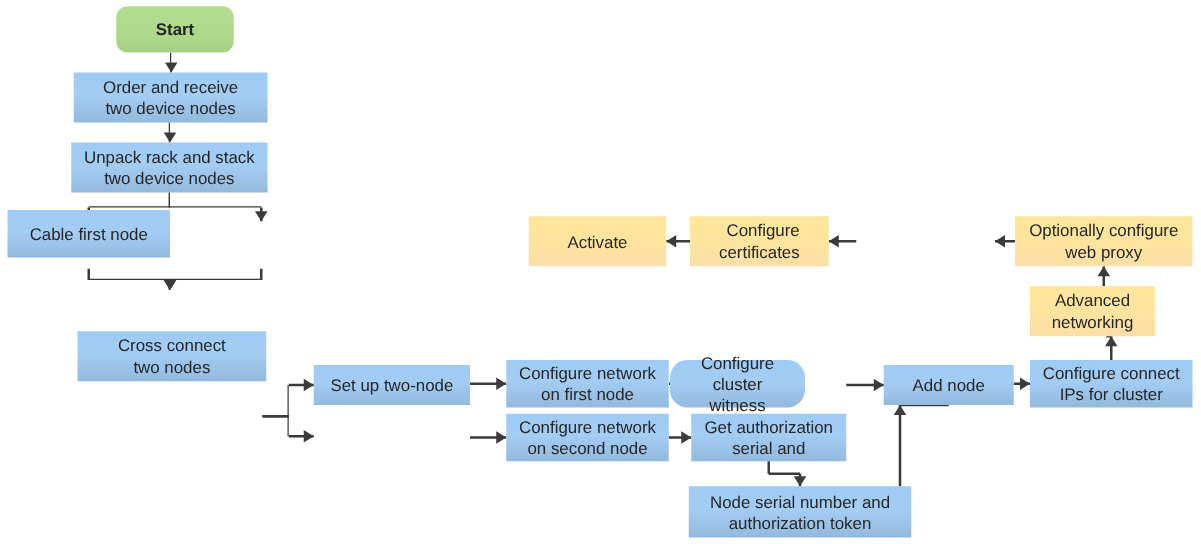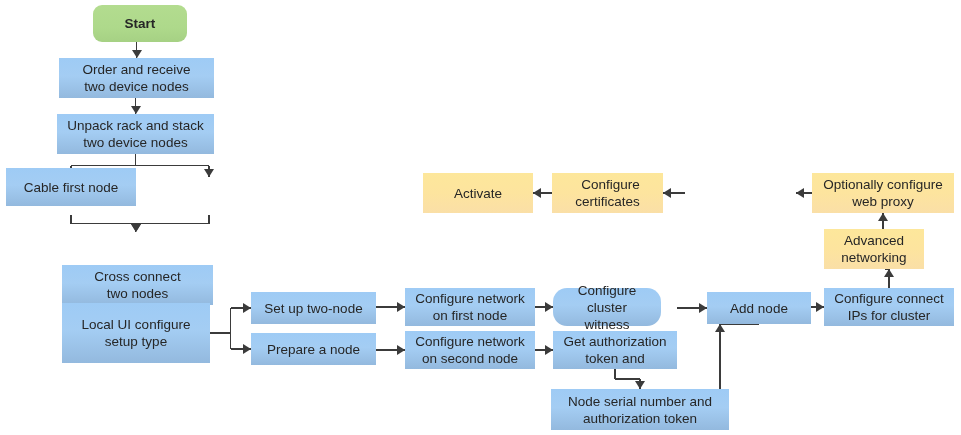--- a/index.html
+++ b/index.html
@@ -141,32 +141,29 @@
     <div class="edge h" style="left: 533px; top: 192.2px; width: 19px;"></div>
     <div class="arrow left" style="left: 533px; top: 188px;"></div>
     <div class="node green" style="left: 93px; top: 5px; width: 94px; height: 37px;"><span>Start</span></div>
     <div class="node blue" style="left: 59px; top: 58px; width: 155px; height: 40px;"><span>Order and receive
 two device nodes</span></div>
     <div class="node blue" style="left: 57px; top: 114px; width: 157px; height: 40px;"><span>Unpack rack and stack
 two device nodes</span></div>
     <div class="node blue" style="left: 6px; top: 168px; width: 130px; height: 38px;"><span>Cable first node</span></div>
     <div class="node blue" style="left: 62px; top: 248px; width: 151px; height: 40px; margin-top: 17px;"><span>Cross connect
 two nodes</span></div>
-    <div class="node blue" style="left: 62px; top: 303px; width: 148px; height: 60px;"><span>Local UI configure
-setup type</span></div>
     <div class="node blue" style="left: 251px; top: 292px; width: 125px; height: 32px;"><span>Set up two-node</span></div>
-    <div class="node blue" style="left: 251px; top: 333px; width: 125px; height: 32px;"><span>Prepare a node</span></div>
     <div class="node blue" style="left: 405px; top: 288px; width: 130px; height: 38px;"><span>Configure network
 on first node</span></div>
     <div class="node blue" style="left: 405px; top: 331px; width: 130px; height: 38px;"><span>Configure network
 on second node</span></div>
-    <div class="node blue" style="left: 553px; top: 288px; width: 108px; height: 38px; border-radius: 14px;"><span>Configure cluster
+    <div class="node blue" style="left: 536px; top: 288px; width: 108px; height: 38px; border-radius: 14px;"><span>Configure cluster
 witness</span></div>
     <div class="node blue" style="left: 553px; top: 331px; width: 124px; height: 38px;"><span>Get authorization
-token and</span></div>
+serial and</span></div>
     <div class="node blue" style="left: 551px; top: 389px; width: 178px; height: 41px; justify-content: center;"><span>Node serial number and
 authorization token</span></div>
     <div class="node blue" style="left: 707px; top: 292px; width: 104px; height: 32px;"><span>Add node</span></div>
     <div class="node blue" style="left: 824px; top: 288px; width: 130px; height: 38px;"><span>Configure connect
 IPs for cluster</span></div>
     <div class="node yellow" style="left: 824px; top: 229px; width: 100px; height: 40px; justify-content: center;"><span>Advanced
 networking</span></div>
     <div class="node yellow" style="left: 812px; top: 173px; width: 142px; height: 40px;"><span>Optionally configure
 web proxy</span></div>
     <div class="node yellow" style="left: 552px; top: 173px; width: 111px; height: 40px; text-align: right;"><span>Configure

